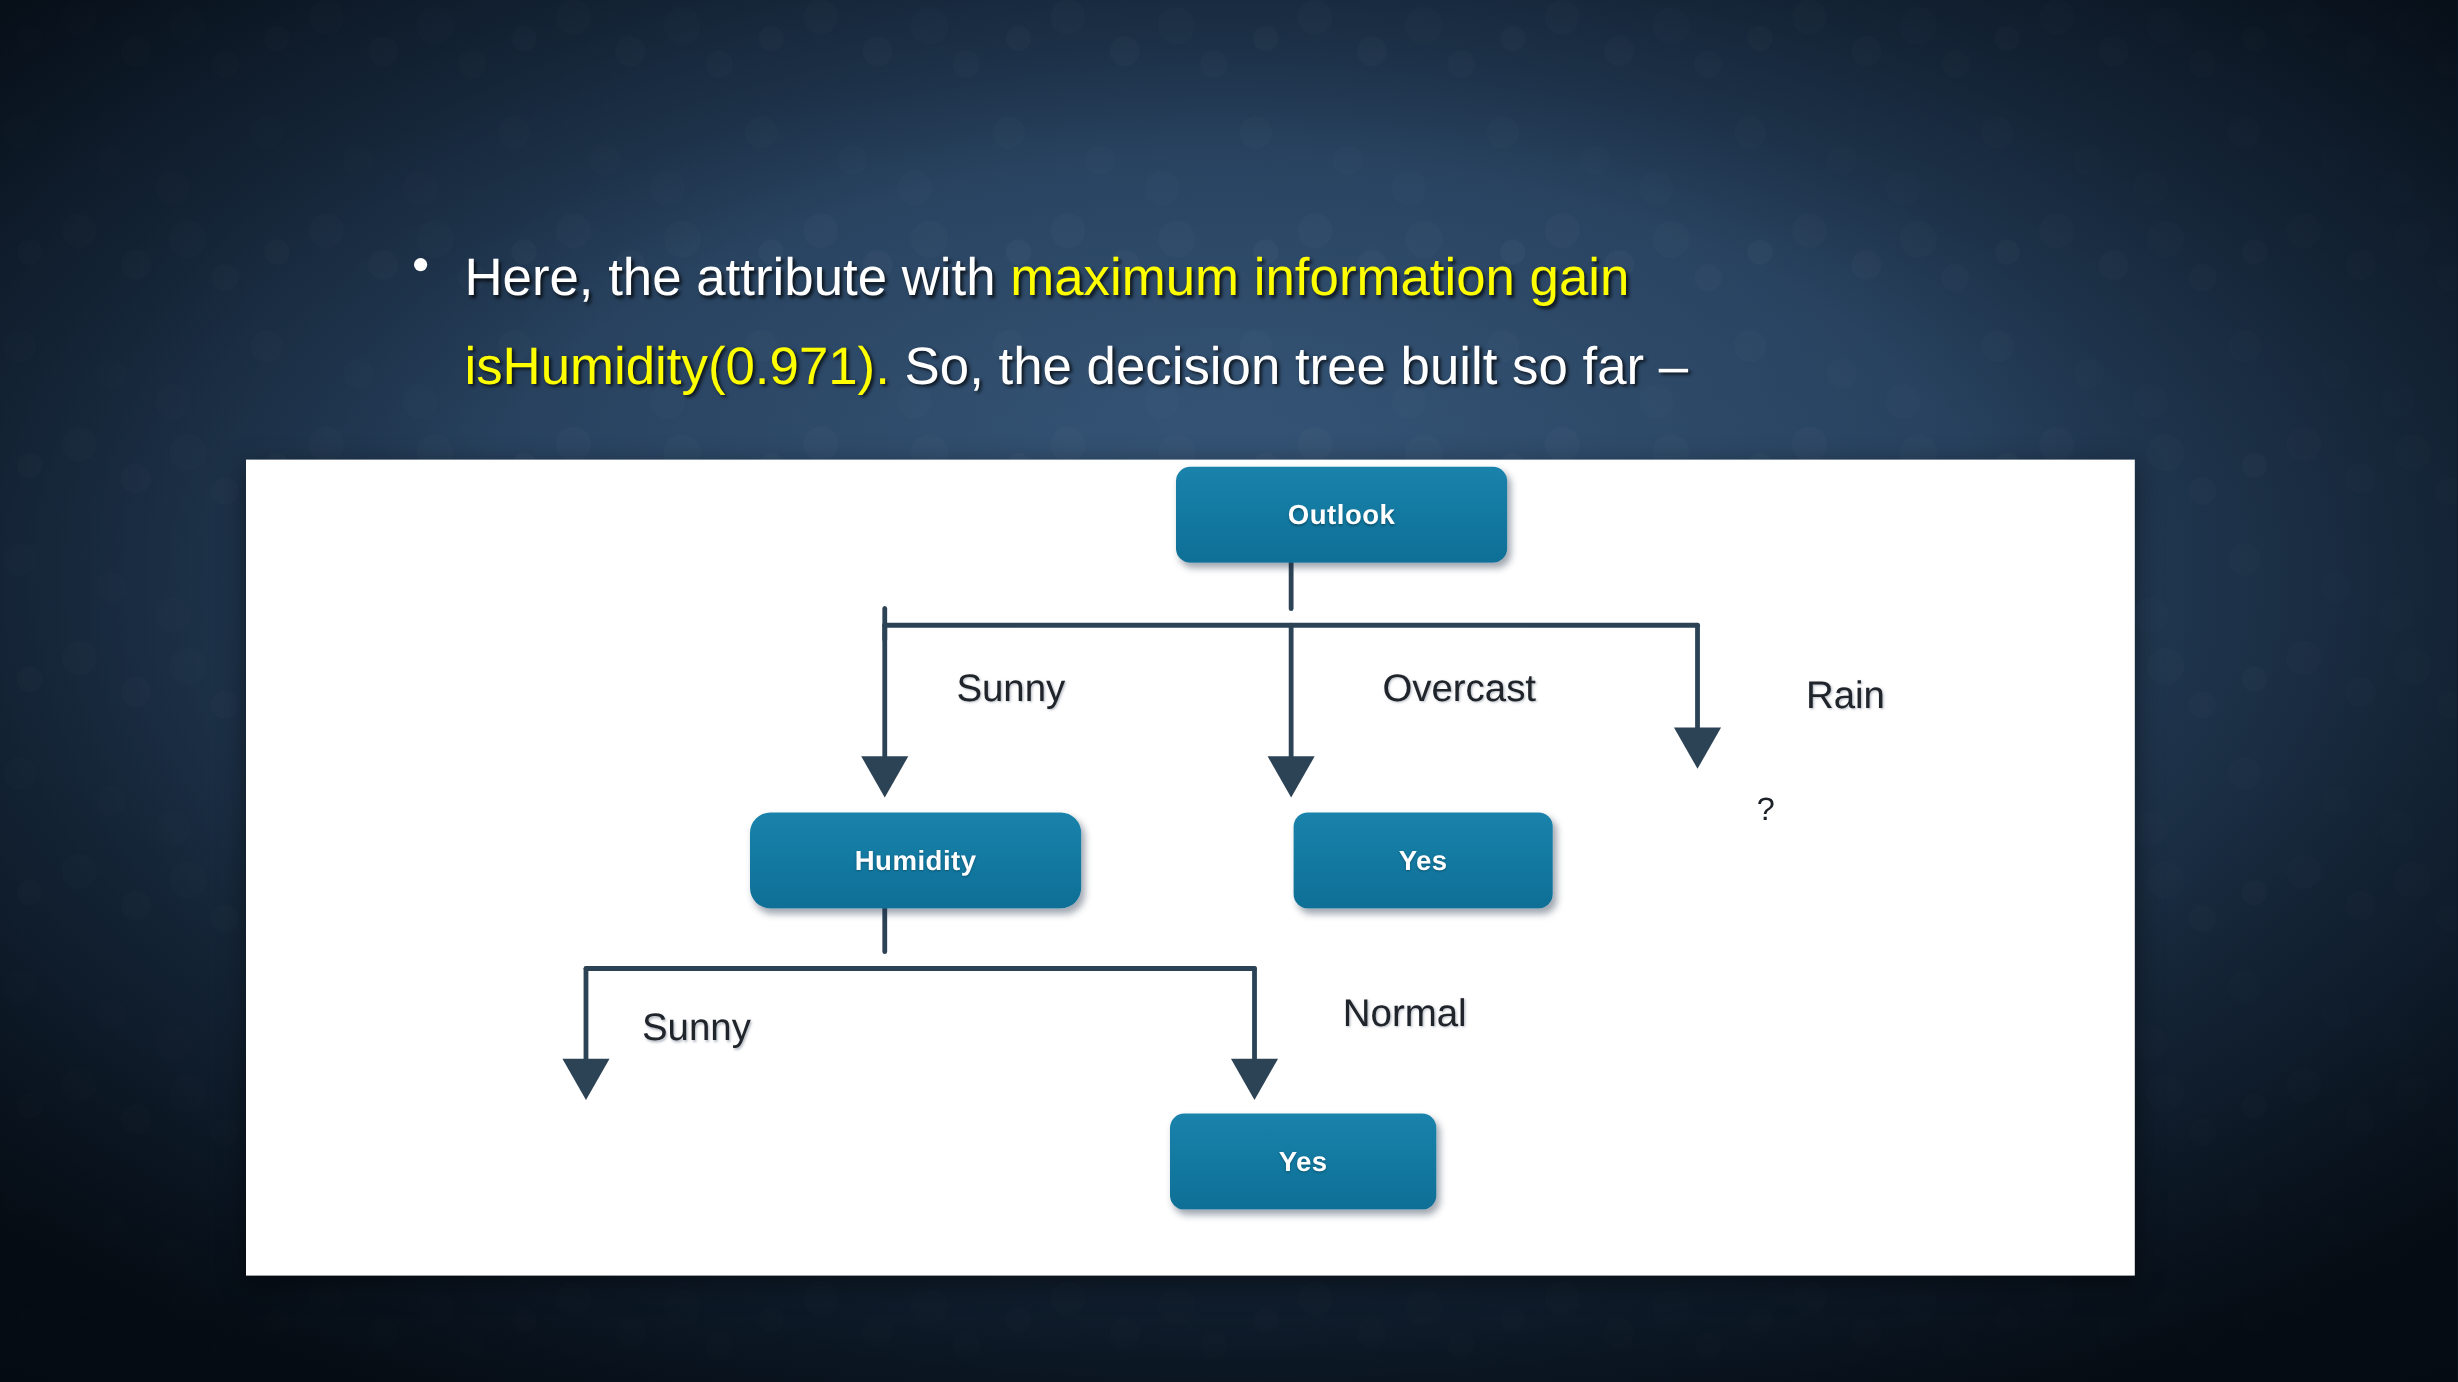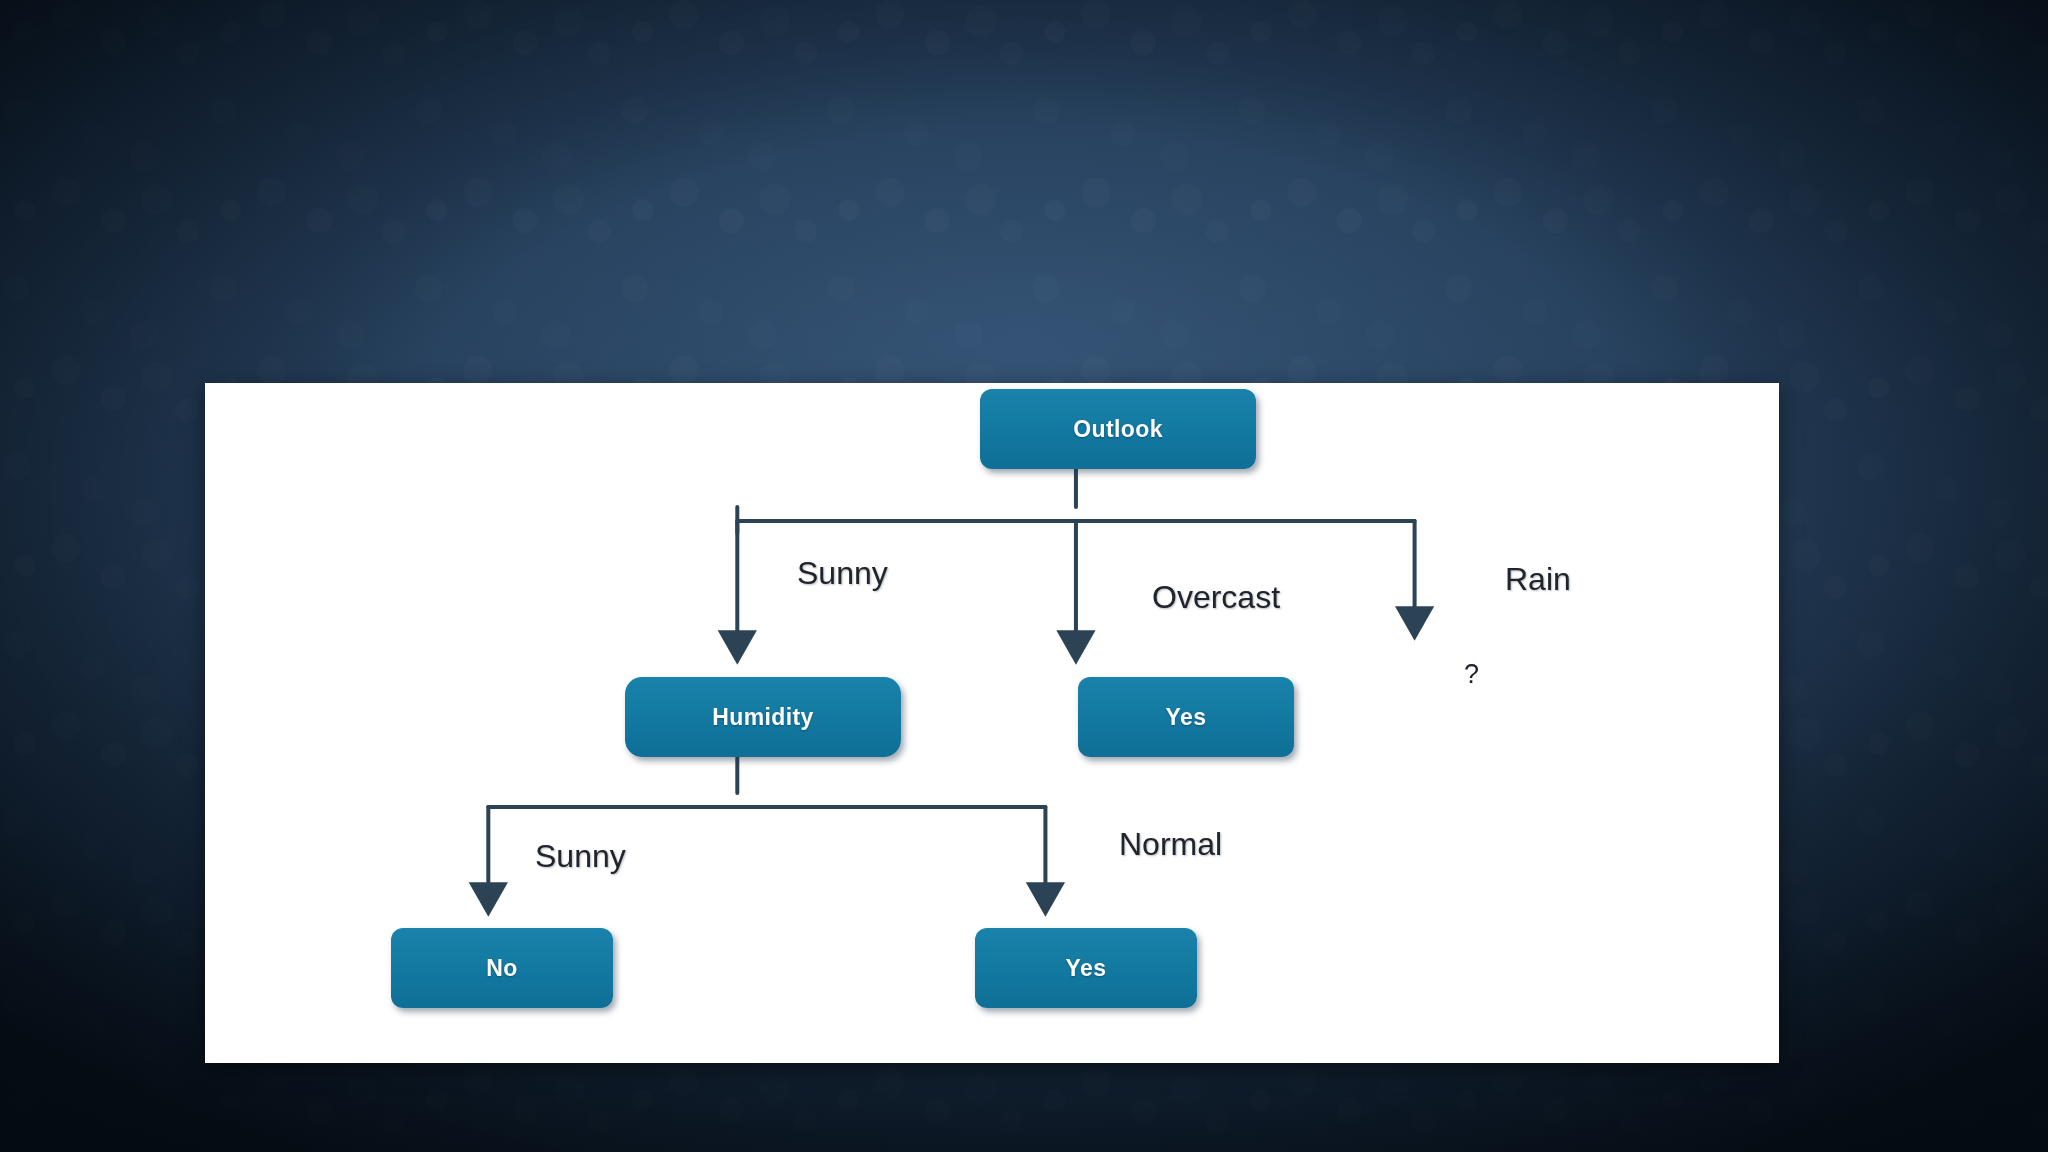--- a/index.html
+++ b/index.html
@@ -149,20 +149,24 @@
     font-size: 27px;
     z-index: 3;
   }
 </style>
 </head>
 <body>
 
 <div id="slide">
 
 
+  <div class="bullet">
+    <span class="dot"></span>
+    <span class="body"><span>Here, the attribute with </span><span class="hl">maximum information gain is</span><span class="hl">Humidity(0.971).</span><span> So, the decision tree built so far –</span></span>
+  </div>
 
   <div id="panel">
 
     <svg id="tree" viewBox="0 0 1650 680" preserveAspectRatio="none">
       <defs>
         <marker id="arrowhead" markerWidth="11" markerHeight="11" refX="4.4" refY="5.5" orient="auto" markerUnits="strokeWidth">
           <path d="M 0.4 0.6 L 8.6 5.5 L 0.4 10.4 Z" fill="#2c4356"></path>
         </marker>
       </defs>
 
@@ -194,31 +198,28 @@
     </div>
 
     <div class="node" style="left:420px; top:294px; width:276px; height:80px;border-radius:17px;">
       <span>Humidity</span>
     </div>
 
     <div class="node" style="left:873px; top:294px; width:216px; height:80px;">
       <span>Yes</span>
     </div>
 
-    <div class="node" style="left:186px; top:545px; width:222px; height:80px;">
-      <span>No</span>
-    </div>
 
     <div class="node" style="left:770px; top:545px; width:222px; height:80px;">
       <span>Yes</span>
     </div>
 
     <div class="edge-label" style="left:592px; top:172px;">Sunny</div>
 
-    <div class="edge-label" style="left:947px; top:172px;margin-top:24px;">Overcast</div>
+    <div class="edge-label" style="left:947px; top:172px;">Overcast</div>
 
     <div class="edge-label" style="left:1300px; top:178px;">Rain</div>
 
     <div class="qmark" style="left:1259px; top:276px;">?</div>
 
     <div class="edge-label" style="left:330px; top:455px;">Sunny</div>
 
     <div class="edge-label" style="left:914px; top:443px;">Normal</div>
 
   </div>

